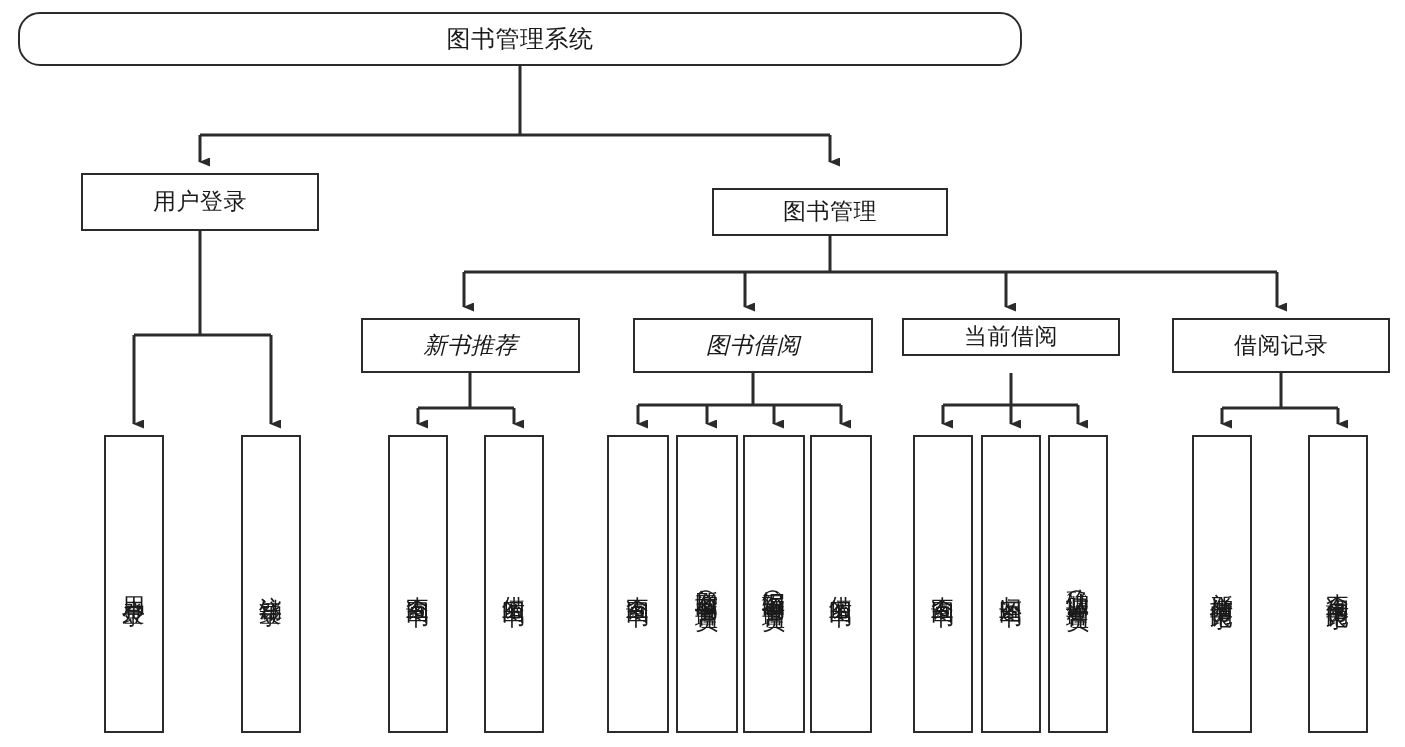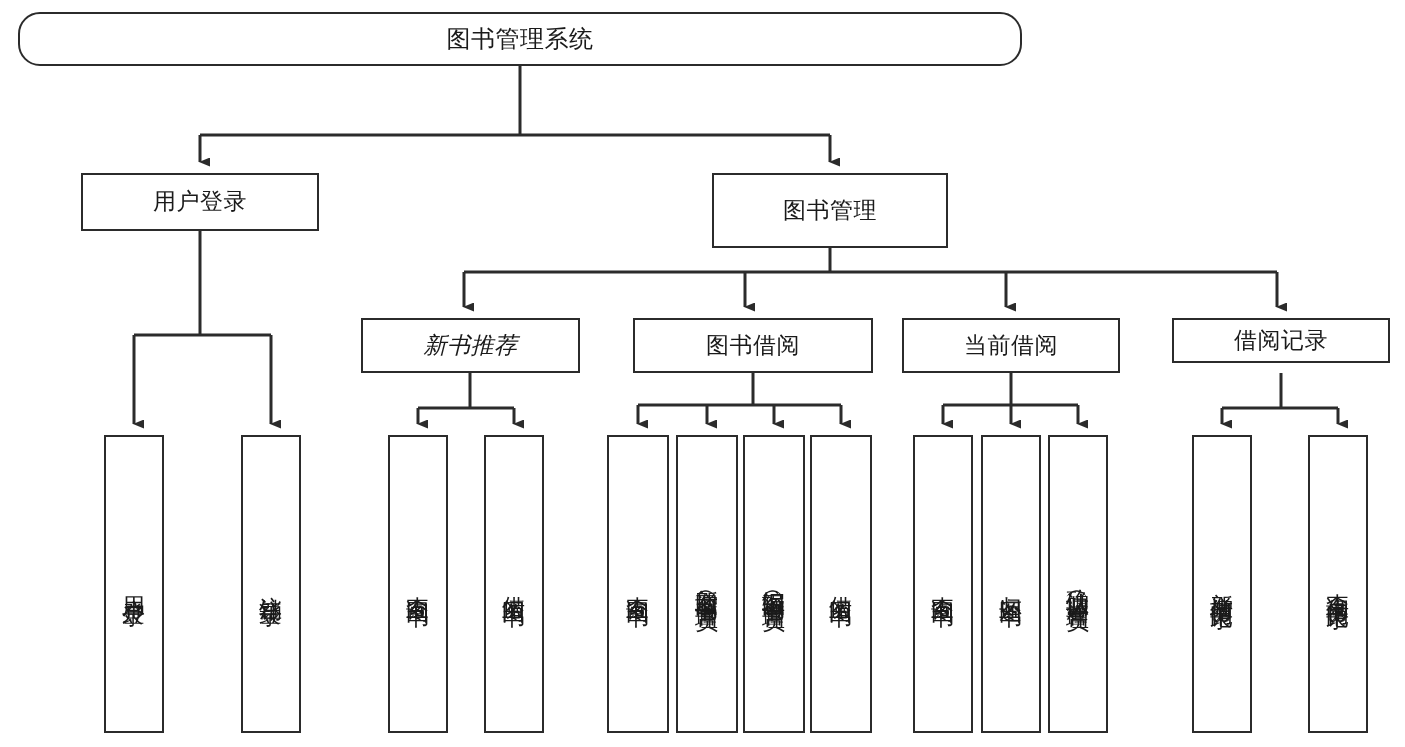--- a/index.html
+++ b/index.html
@@ -125,39 +125,39 @@
       </g>
   </svg>
 
   <div id="node-layer">
       <div class="node horiz root" style="left: 18px; top: 12px; width: 1004px; height: 54px; border-radius: 22px;">
         <span class="node-label">图书管理系统</span>
       </div>
       <div class="node horiz" style="left: 81px; top: 173px; width: 238px; height: 58px;">
         <span class="node-label">用户登录</span>
       </div>
-      <div class="node horiz" style="left: 712px; top: 173px; width: 236px; height: 75px;">
+      <div class="node horiz" style="left: 712px; top: 188px; width: 236px; height: 48px;">
         <span class="node-label">图书管理</span>
       </div>
       <div class="node vert" style="left: 104px; top: 435px; width: 60px; height: 298px;">
         <span class="node-label">用户登录</span>
       </div>
       <div class="node vert" style="left: 241px; top: 435px; width: 60px; height: 298px;">
         <span class="node-label">注销登录</span>
       </div>
       <div class="node horiz" style="left: 361px; top: 318px; width: 219px; height: 55px; font-style: italic;">
         <span class="node-label">新书推荐</span>
       </div>
-      <div class="node horiz" style="left: 633px; top: 318px; width: 240px; height: 55px;">
+      <div class="node horiz" style="left: 633px; top: 318px; width: 240px; height: 55px; font-style: italic;">
         <span class="node-label">图书借阅</span>
       </div>
-      <div class="node horiz" style="left: 902px; top: 318px; width: 218px; height: 55px;">
+      <div class="node horiz" style="left: 902px; top: 318px; width: 218px; height: 38px;">
         <span class="node-label">当前借阅</span>
       </div>
-      <div class="node horiz" style="left: 1172px; top: 318px; width: 218px; height: 45px;">
+      <div class="node horiz" style="left: 1172px; top: 318px; width: 218px; height: 55px;">
         <span class="node-label">借阅记录</span>
       </div>
       <div class="node vert" style="left: 388px; top: 435px; width: 60px; height: 298px;">
         <span class="node-label">查询图书</span>
       </div>
       <div class="node vert" style="left: 484px; top: 435px; width: 60px; height: 298px;">
         <span class="node-label">借阅图书</span>
       </div>
       <div class="node vert" style="left: 607px; top: 435px; width: 62px; height: 298px;">
         <span class="node-label">查询图书</span>

